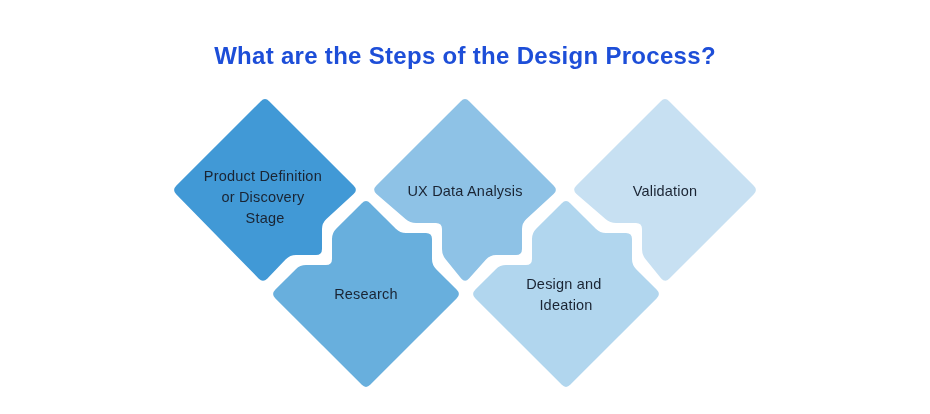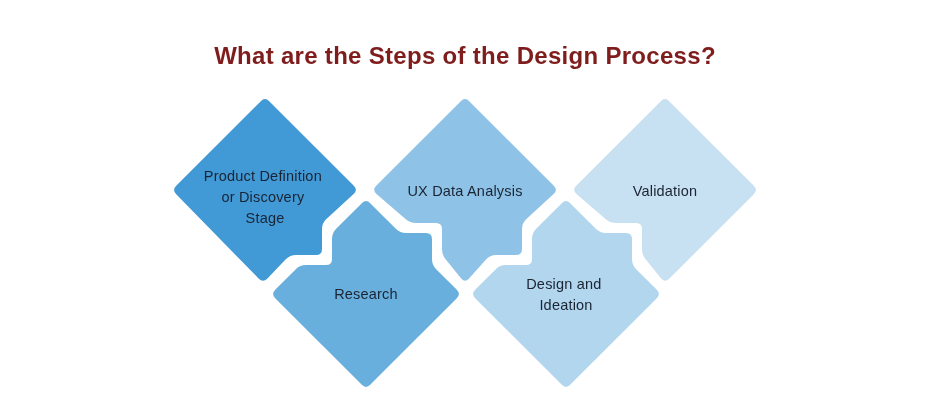--- a/index.html
+++ b/index.html
@@ -46,21 +46,21 @@
     letter-spacing: 0.2px;
     text-anchor: middle;
     fill: #1a2433;
   }
 </style>
 </head>
 <body>
 
 <div class="stage">
 
-  <h1 class="title" style="color: #7f1d1d;">What are the Steps of the Design Process?</h1>
+  <h1 class="title" style="color: #1d4ed8;">What are the Steps of the Design Process?</h1>
 
   <svg class="diagram" viewBox="0 0 930 414">
 
     <g>
       <path fill="#4199d6" d="M260.8,101.2Q265,97 269.2,101.2L353.8,185.8Q358,190 353.6,194.1L326.4,218.9Q322,223 322.0,229.0L322.0,249.0Q322,255 316.0,255.0L296.0,255.0Q290,255 285.8,259.3L267.2,278.7Q263,283 258.8,278.7L176.2,194.3Q172,190 176.2,185.8Z"></path>
       <text class="lbl">
         <tspan x="265" y="181">Product Definition</tspan>
         <tspan x="265" y="202">or Discovery</tspan>
         <tspan x="265" y="223">Stage</tspan>
       </text>

